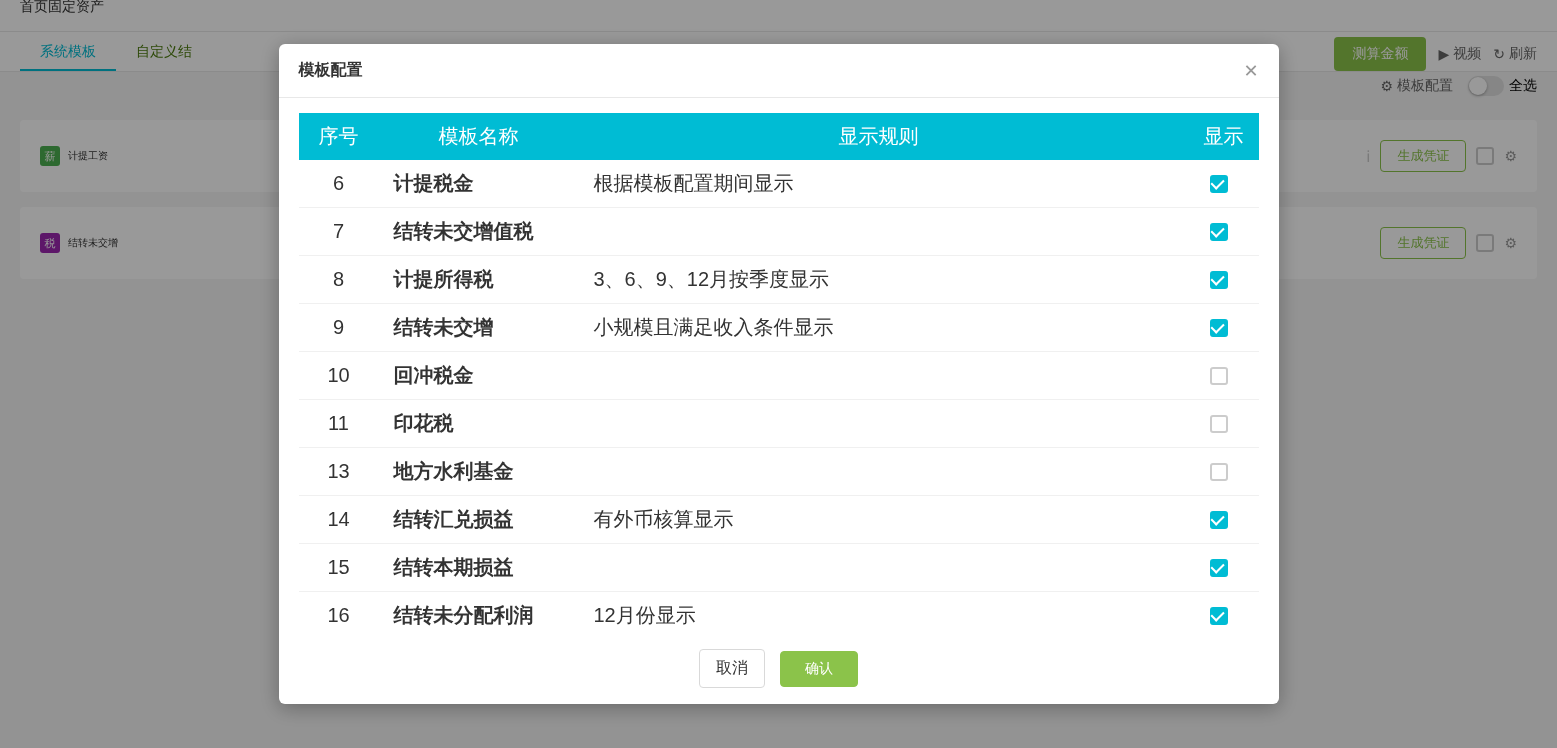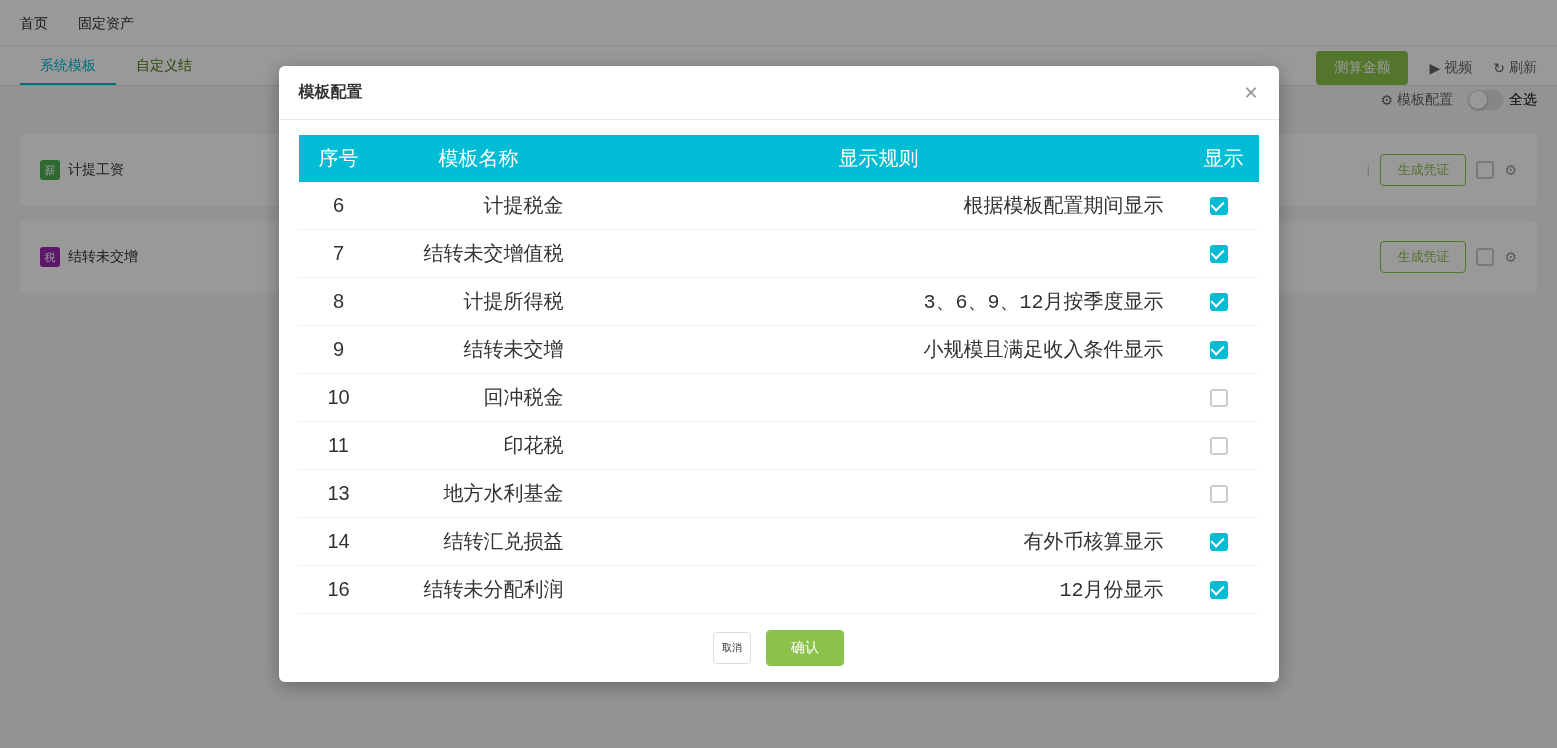--- a/index.html
+++ b/index.html
@@ -15,26 +15,25 @@
 
     
     .bg-page {
       position: absolute;
       top: 0; left: 0; right: 0; bottom: 0;
       background: #f5f5f5;
     }
 
     .top-nav {
       display: flex;
-      align-items: flex-start;
+      align-items: flex-end;
       background: #fff;
-      height: 46px;
+      height: 32px;
       padding: 0 20px;
       border-bottom: 1px solid #e8e8e8;
-      gap: 30px;
     }
 
     .top-nav-item {
       color: #333;
       font-size: 14px;
       cursor: pointer;
       padding: 15px 0;
     }
 
     .tab-bar {
@@ -130,21 +129,21 @@
       background: #4caf50;
       border-radius: 3px;
       display: flex;
       align-items: center;
       justify-content: center;
       color: #fff;
       font-size: 11px;
     }
 
     .card-title {
-      font-size: 14px;
+      font-size: 10px;
       color: #333;
     }
 
     .card-amount {
       font-size: 28px;
       font-weight: bold;
       color: #333;
     }
 
     .btn-generate {
@@ -213,24 +212,24 @@
       align-items: center;
       justify-content: center;
       padding: 16px 20px;
       gap: 15px;
     }
 
     .btn-cancel {
       background: #fff;
       border: 1px solid #d9d9d9;
       color: #333;
-      padding: 8px 8px;
+      padding: 8px 16px;
       border-radius: 4px;
       cursor: pointer;
-      font-size: 10px;
+      font-size: 16px;
     }
 
     .btn-confirm {
       background: #8bc34a;
       border: 1px solid #8bc34a;
       color: #fff;
       padding: 8px 24px;
       border-radius: 4px;
       cursor: pointer;
       font-size: 14px;
@@ -272,26 +271,26 @@
       border-bottom: 1px solid #f0f0f0;
     }
 
     .config-table tbody td {
       padding: 10px 15px;
       text-align: center;
       color: #333;
     }
 
     .config-table tbody td:nth-child(2) {
-      text-align: right;
+      text-align: left;
+      font-weight: bold;
     }
 
     .config-table tbody td:nth-child(3) {
-      text-align: right;
-      font-family: Liberation Mono, monospace;
+      text-align: left;
     }
 
     .checkbox-cell {
       display: flex;
       align-items: center;
       justify-content: center;
     }
 
     .custom-checkbox {
       width: 18px;
@@ -340,21 +339,21 @@
 
   <div class="top-nav">
     <span class="top-nav-item">首页</span>
     <span class="top-nav-item">固定资产</span>
   </div>
 
   <div class="tab-bar">
     <div class="tab-item active">系统模板</div>
     <div class="tab-item">自定义结</div>
 
-    <div style="margin-left:auto; display:flex; align-items:center; gap:21px;margin-top:43px;">
+    <div style="margin-left:auto; display:flex; align-items:center; gap:12px;margin-top:43px;">
       <button class="btn-calc">测算金额</button>
       <button class="btn-video">
         <span>▶</span>
         <span>视频</span>
       </button>
       <button class="btn-refresh">
         <span>↻</span>
         <span>刷新</span>
       </button>
     </div>
@@ -502,20 +501,30 @@
                 <td>14</td>
                 <td>结转汇兑损益</td>
                 <td>有外币核算显示</td>
                 <td>
                   <div class="checkbox-cell">
                     <div class="custom-checkbox checked"></div>
                   </div>
                 </td>
               </tr>
               <tr>
+                <td>15</td>
+                <td>结转本期损益</td>
+                <td></td>
+                <td>
+                  <div class="checkbox-cell">
+                    <div class="custom-checkbox checked"></div>
+                  </div>
+                </td>
+              </tr>
+              <tr>
                 <td>16</td>
                 <td>结转未分配利润</td>
                 <td>12月份显示</td>
                 <td>
                   <div class="checkbox-cell">
                     <div class="custom-checkbox checked"></div>
                   </div>
                 </td>
               </tr>
             </tbody>

